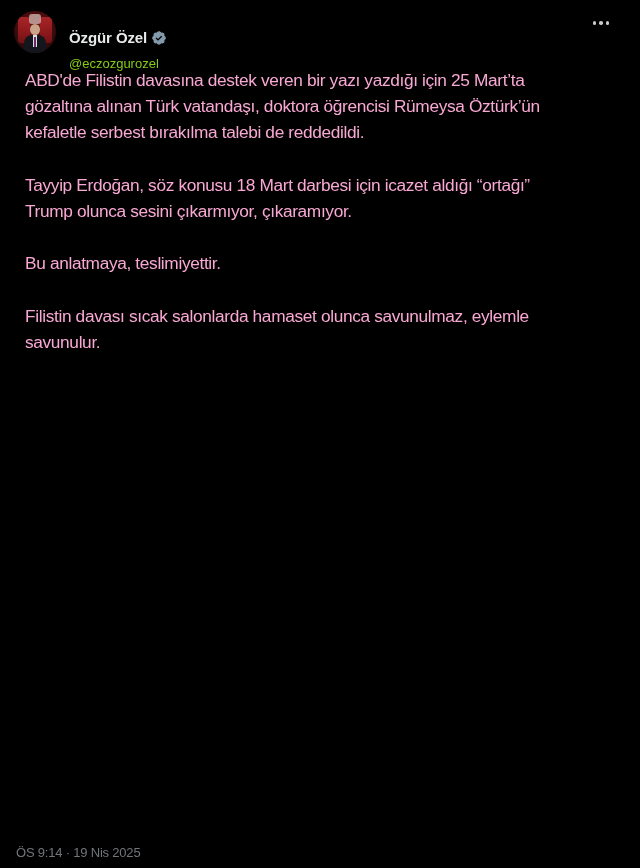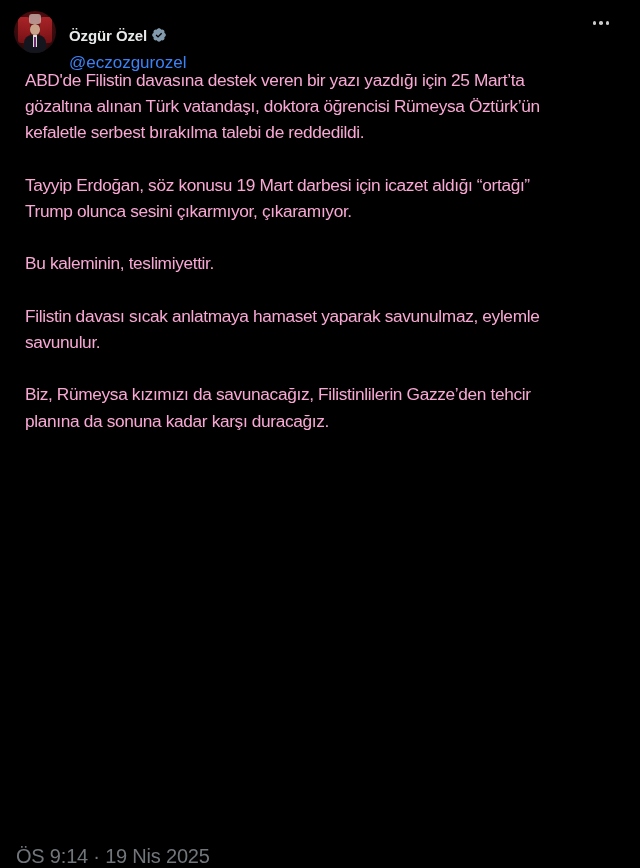--- a/index.html
+++ b/index.html
@@ -89,22 +89,22 @@
     color: #e7e9ea;
     letter-spacing: -0.1px;
   }
   .badge {
     margin-left: 4px;
     width: 16px;
     height: 16px;
     display: inline-block;
   }
   .handle {
-    font-size: 17px;
-    color: #3b82f6;
+    font-size: 13px;
+    color: #84cc16;
     margin-top: 8px;
   }
   .more {
     position: absolute;
     right: 22px;
     top: 12px;
     width: 34px;
     height: 22px;
     display: flex;
     align-items: center;
@@ -128,21 +128,21 @@
     letter-spacing: -0.35px;
   }
   .body-text p {
     margin: 0 0 26.2px 0;
     white-space: pre-line;
   }
   .timestamp {
     position: absolute;
     left: 16px;
     top: 845px;
-    font-size: 20px;
+    font-size: 13px;
     color: #71767b;
     letter-spacing: -0.2px;
   }
   .timestamp a { color: inherit; text-decoration: none; }
 </style>
 </head>
 <body>
 
 <div class="tweet">
 
@@ -173,26 +173,24 @@
   <div class="more">
     <span></span>
     <span></span>
     <span></span>
   </div>
 
   <div class="body-text">
     <p>ABD'de Filistin davasına destek veren bir yazı yazdığı için 25 Mart’ta
 gözaltına alınan Türk vatandaşı, doktora öğrencisi Rümeysa Öztürk’ün
 kefaletle serbest bırakılma talebi de reddedildi.</p>
-    <p>Tayyip Erdoğan, söz konusu 19 Mart darbesi için icazet aldığı “ortağı”
+    <p>Tayyip Erdoğan, söz konusu 18 Mart darbesi için icazet aldığı “ortağı”
 Trump olunca sesini çıkarmıyor, çıkaramıyor.</p>
-    <p>Bu kaleminin, teslimiyettir.</p>
-    <p>Filistin davası sıcak anlatmaya hamaset yaparak savunulmaz, eylemle
+    <p>Bu anlatmaya, teslimiyettir.</p>
+    <p>Filistin davası sıcak salonlarda hamaset olunca savunulmaz, eylemle
 savunulur.</p>
-    <p>Biz, Rümeysa kızımızı da savunacağız, Filistinlilerin Gazze’den tehcir
-planına da sonuna kadar karşı duracağız.</p>
   </div>
 
   <div class="timestamp">
     <a>ÖS 9:14 · 19 Nis 2025</a>
   </div>
 
 </div>
 
 </body></html>

